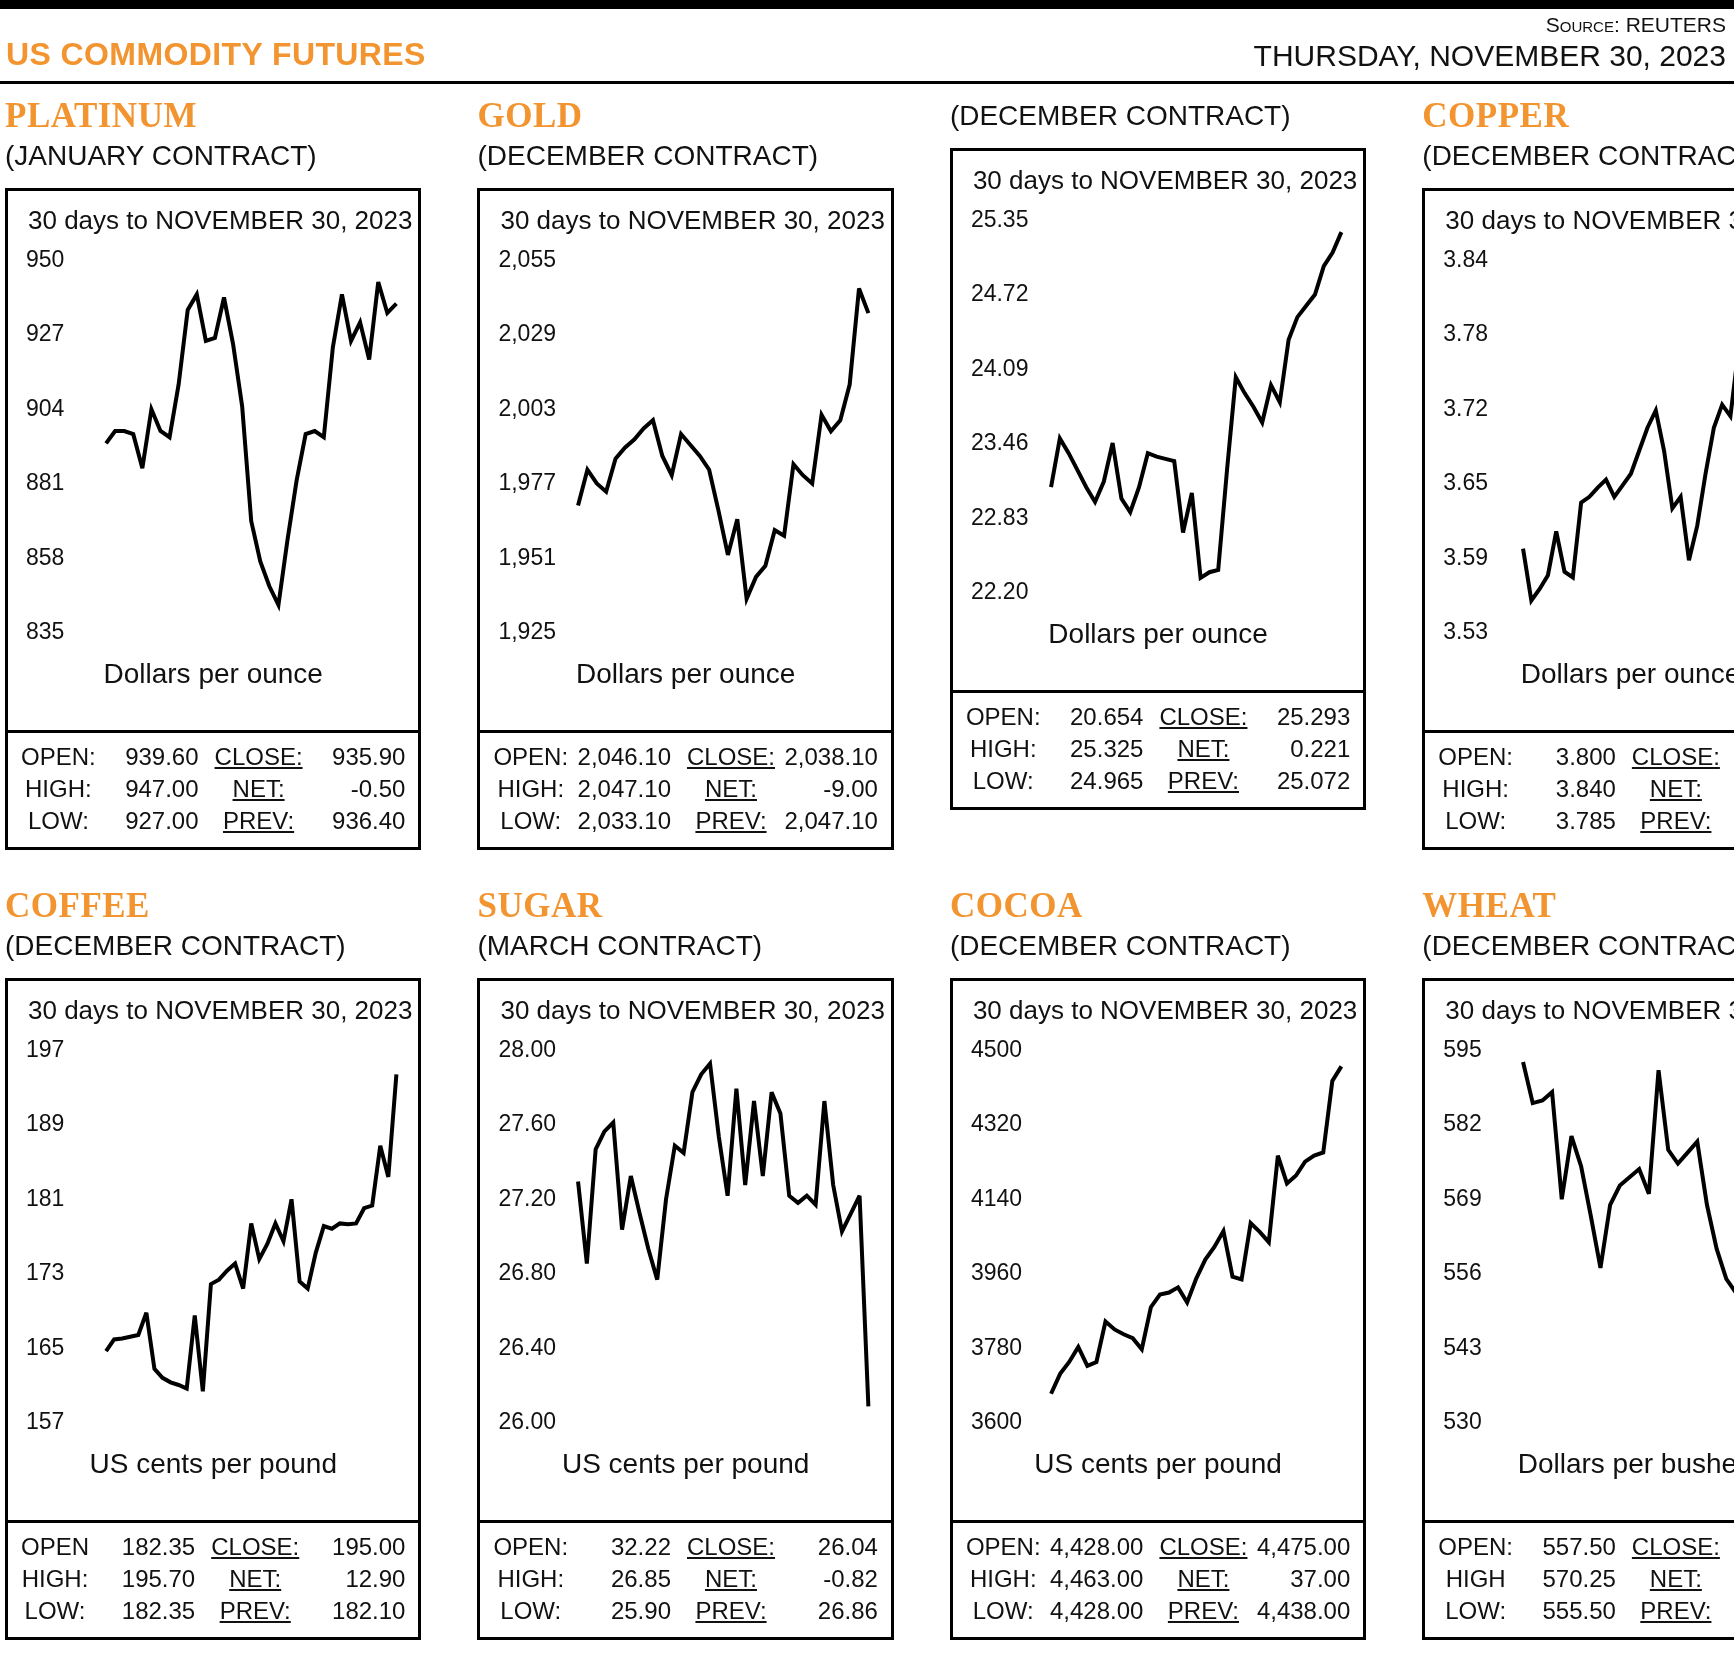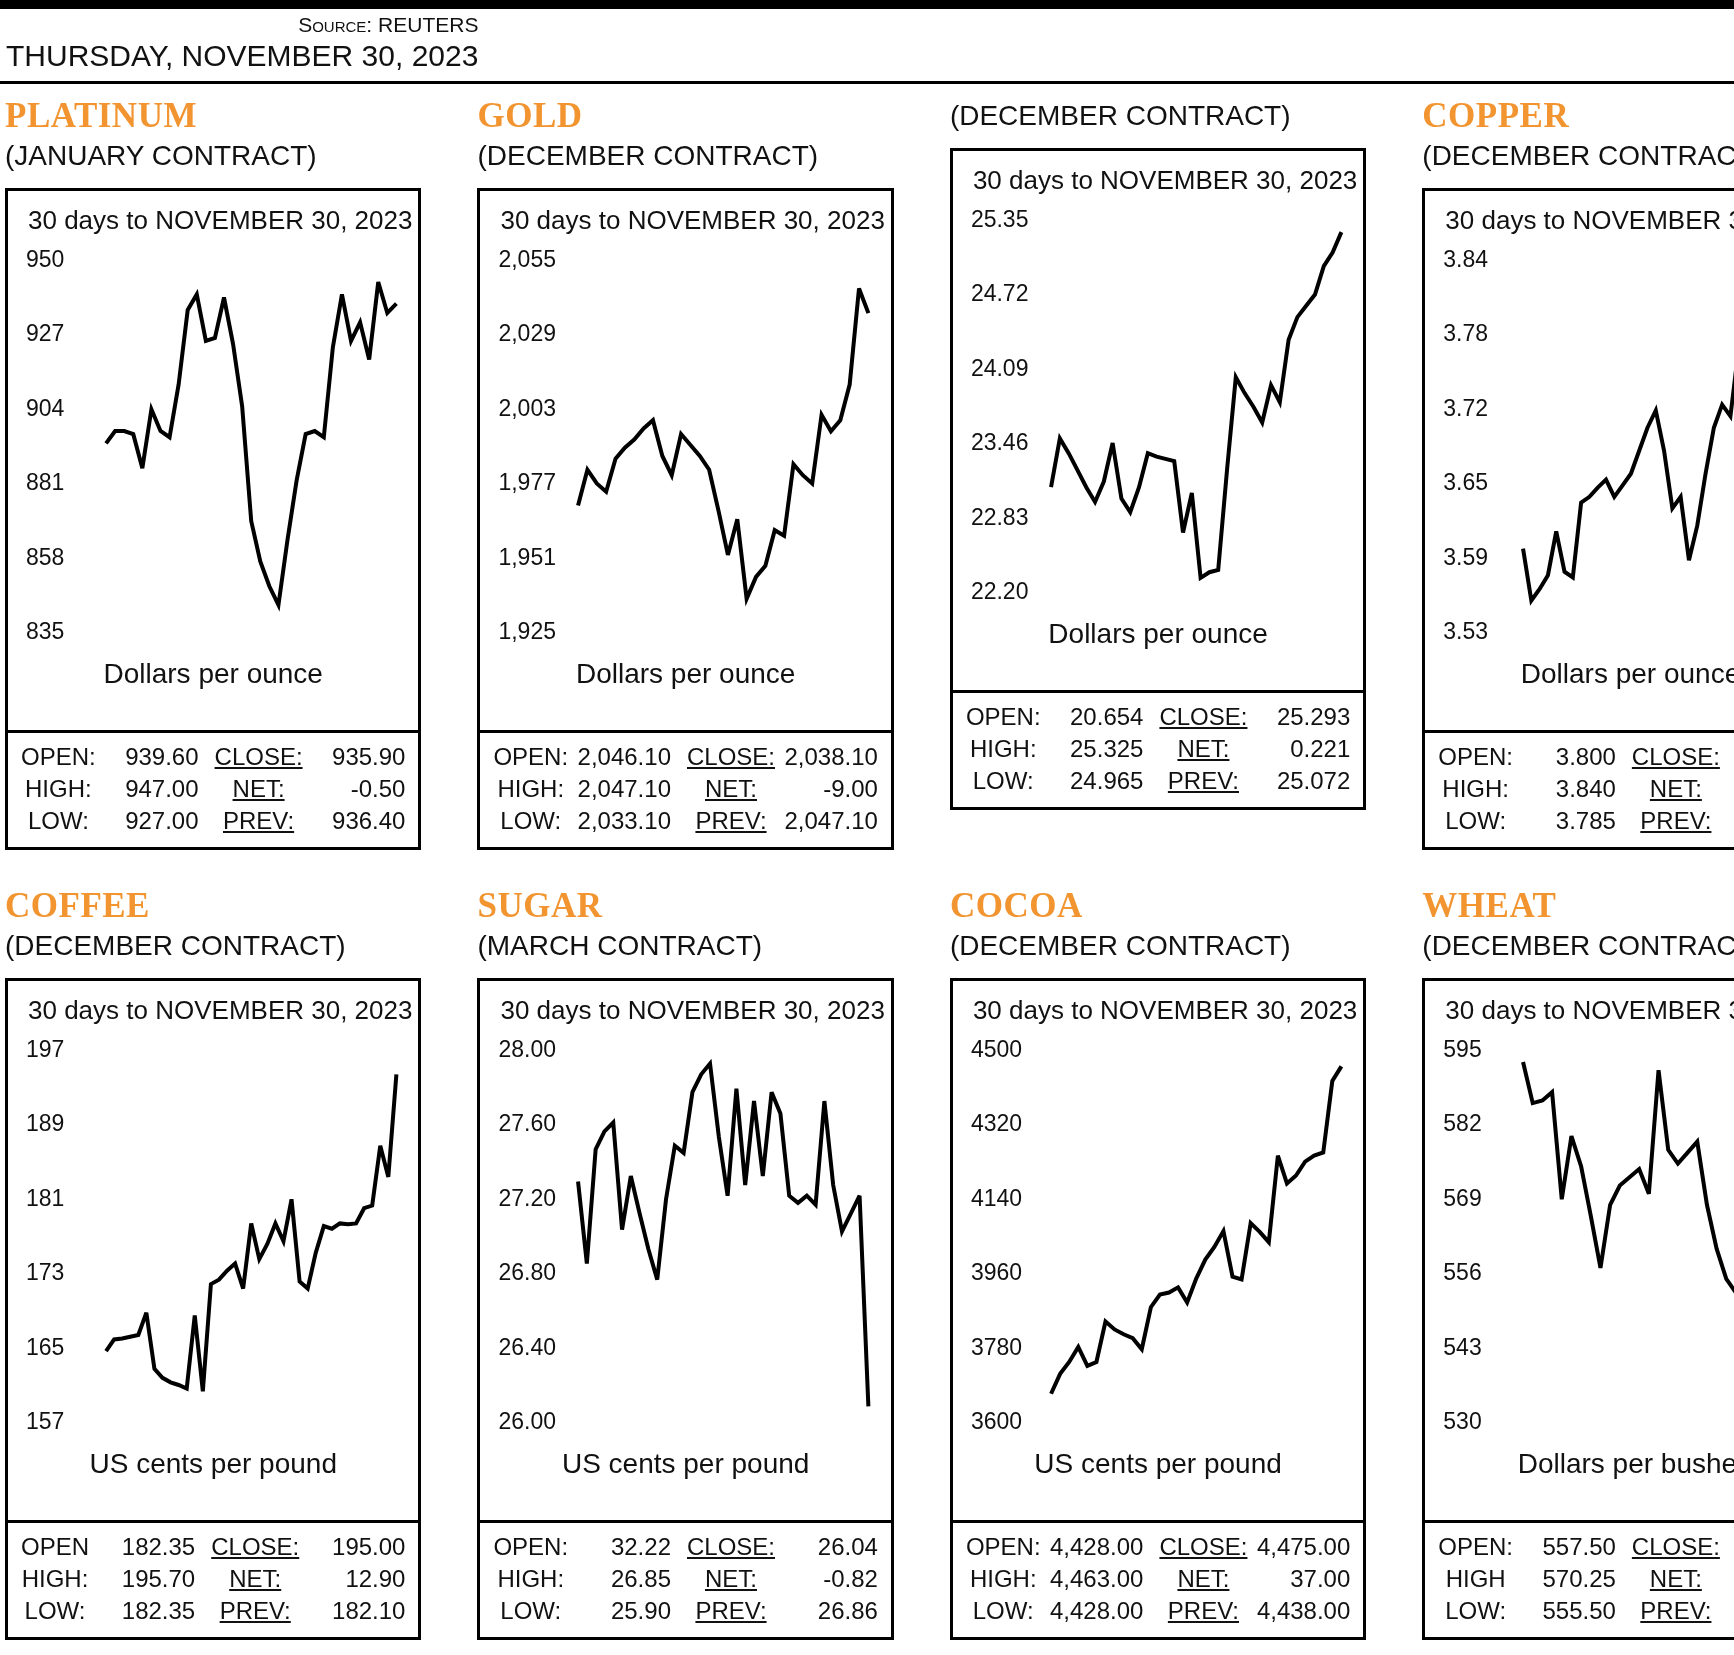--- a/index.html
+++ b/index.html
@@ -47,20 +47,21 @@
   .stats .lab { text-align:center; white-space:nowrap; }
   .stats .lab2 { padding-left:10px;text-decoration:underline; }
   .stats .val { text-align:right; white-space:nowrap; }
 </style>
 </head>
 <body>
 
 <div class="topbar"></div>
 
 <div class="header">
+  <h1 class="main-title">US COMMODITY FUTURES</h1>
   <div class="h-right">
     <div class="source"><span class="sc">Source:</span> <span>REUTERS</span></div>
     <div class="date">THURSDAY, NOVEMBER 30, 2023</div>
   </div>
 </div>
 
 <div class="rule"></div>
 
 <div class="grid" id="grid">
     <section class="panel">

